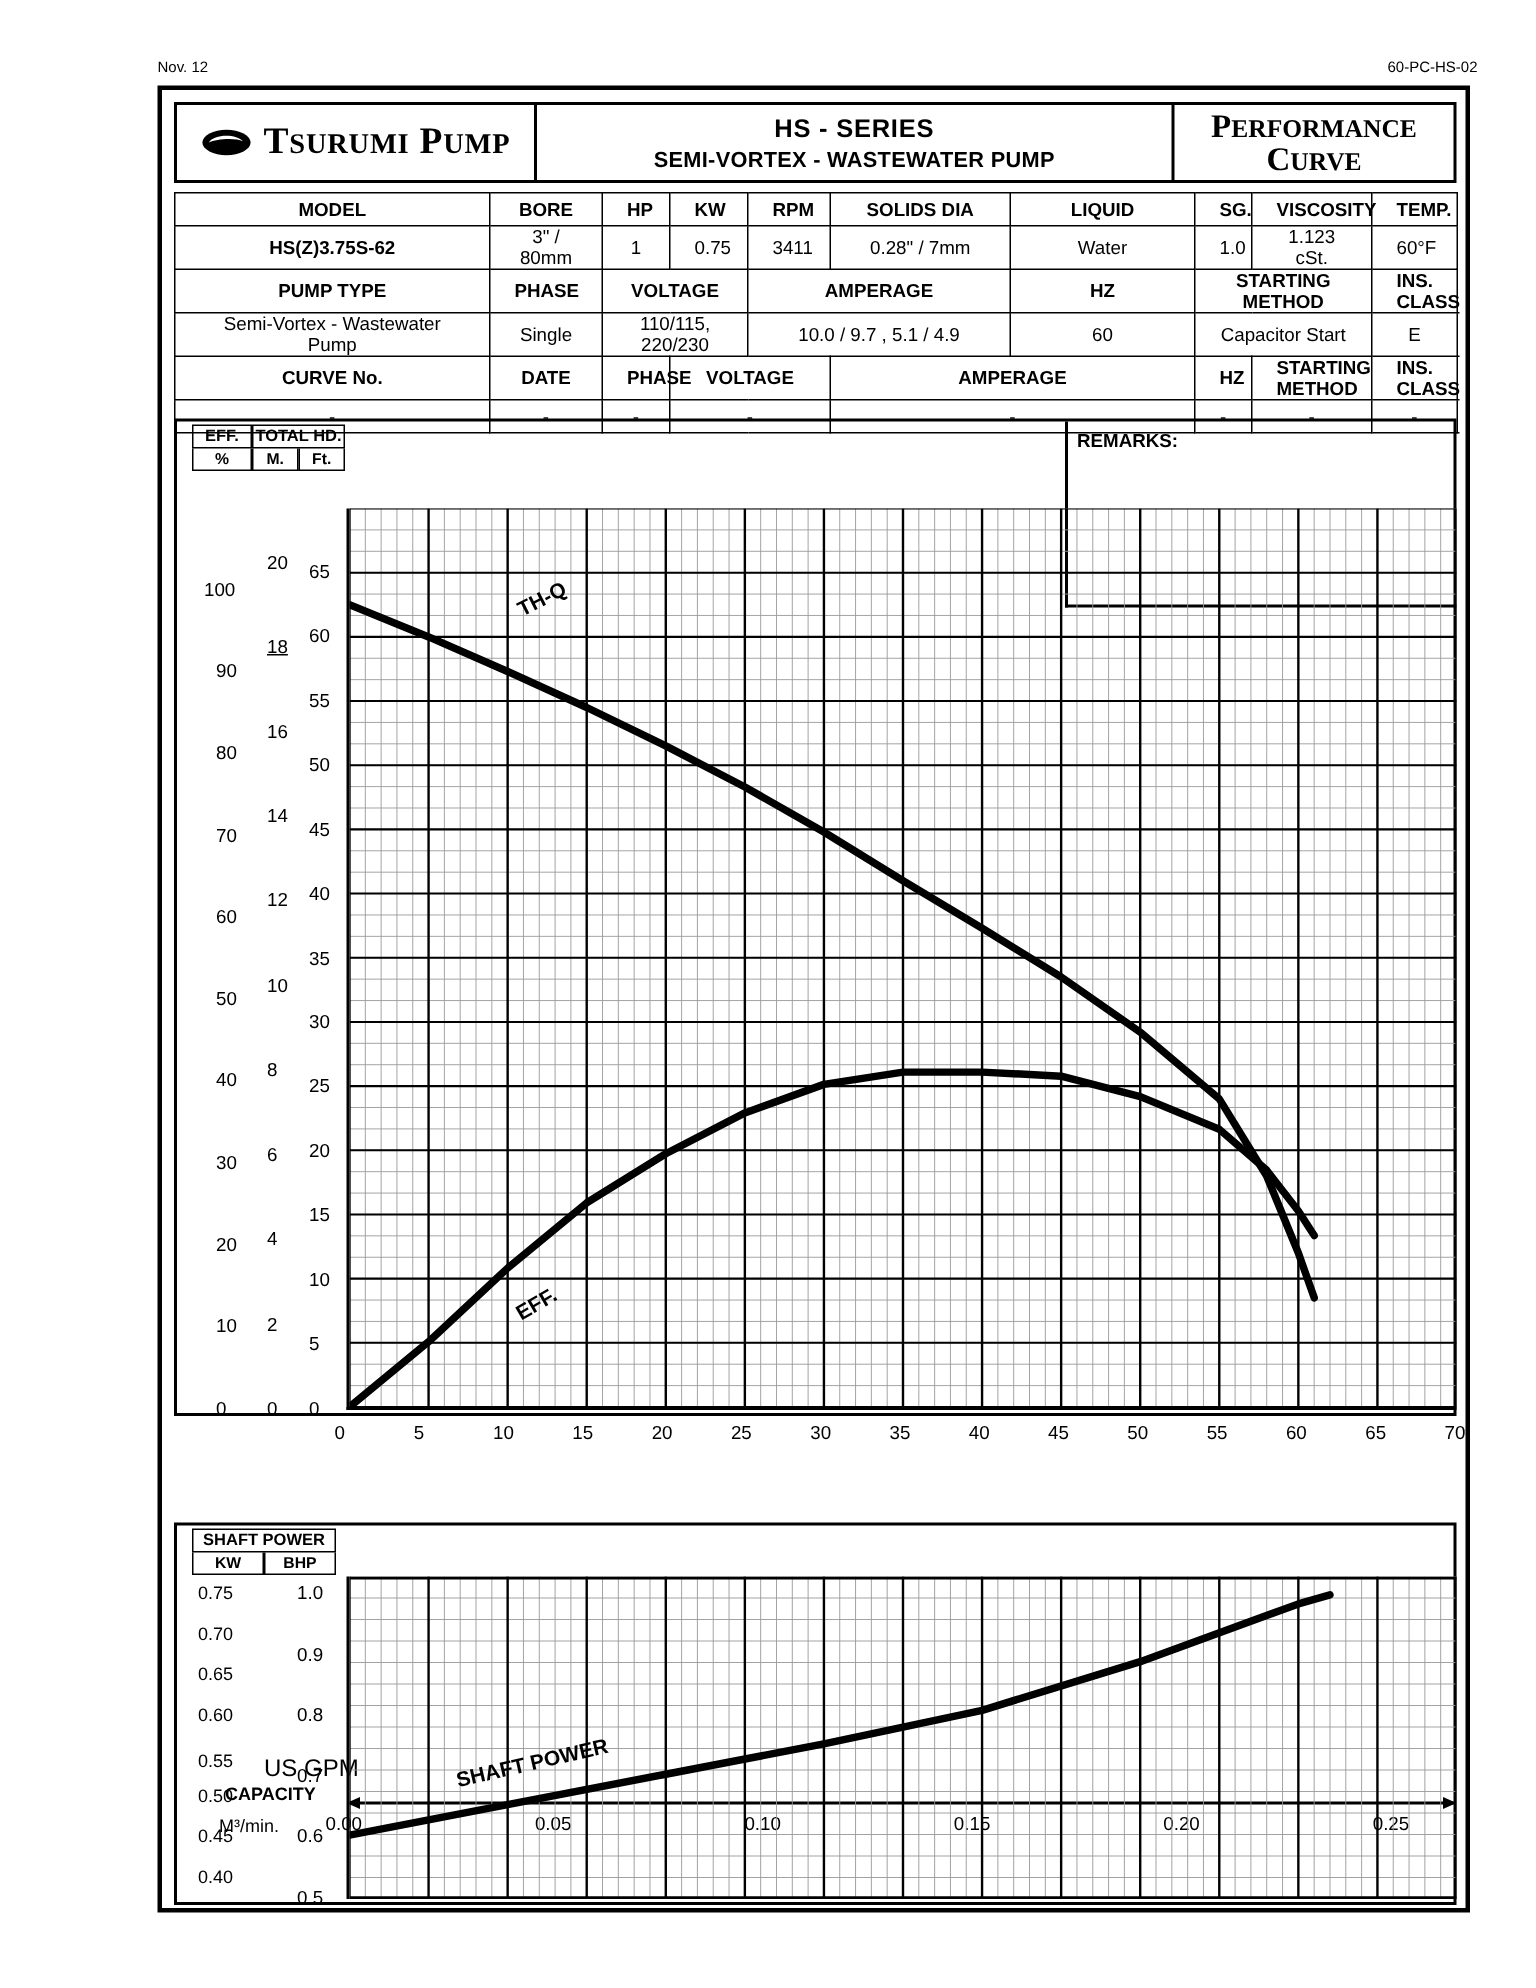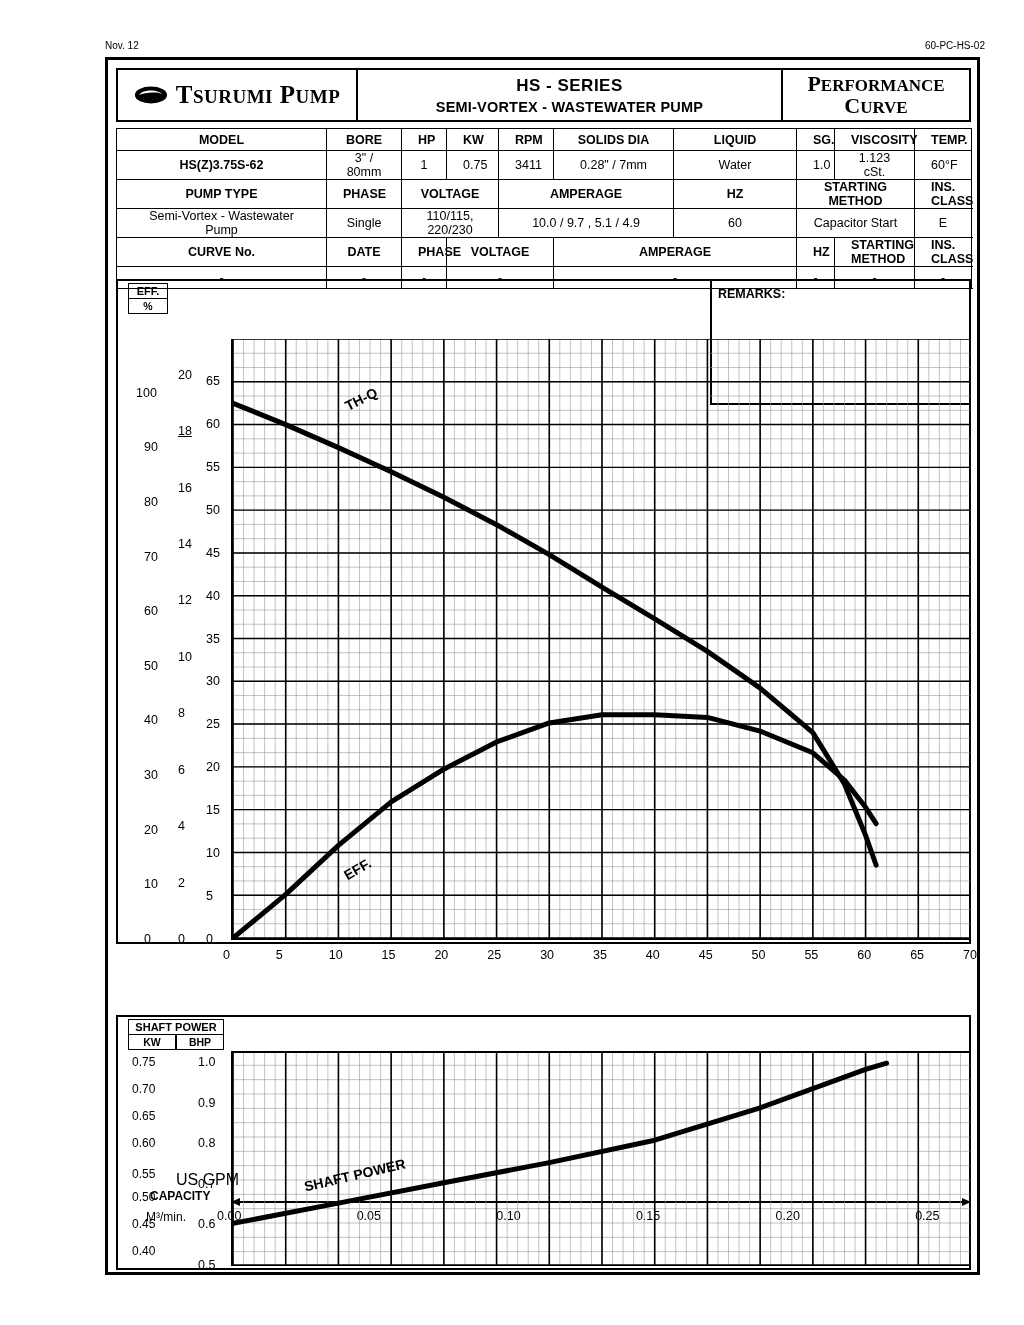--- a/index.html
+++ b/index.html
@@ -177,20 +177,27 @@
     <div class="chartbox">
       <div class="remarks">REMARKS:</div>
       <div class="remark-vert"></div>
       <div class="remark-line"></div>
 
       <div class="effcol">
         <div class="colhdr">EFF.</div>
         <div class="subhdr">
             <div style="width:100%">%</div>
           </div>
+      </div>
+      <div class="headcol">
+        <div class="colhdr">TOTAL HD.</div>
+        <div class="subhdr">
+          <div style="width:50%">M.</div>
+          <div style="width:50%">Ft.</div>
+        </div>
       </div>
 
       <div id="eff-ticks">
           <div class="tick" style="left: 26px; top: 651px;">0</div>
           <div class="tick" style="left: 26px; top: 596.364px;">10</div>
           <div class="tick" style="left: 26px; top: 541.727px;">20</div>
           <div class="tick" style="left: 26px; top: 487.091px;">30</div>
           <div class="tick" style="left: 26px; top: 432.455px;">40</div>
           <div class="tick" style="left: 26px; top: 377.818px;">50</div>
           <div class="tick" style="left: 26px; top: 323.182px;">60</div>

